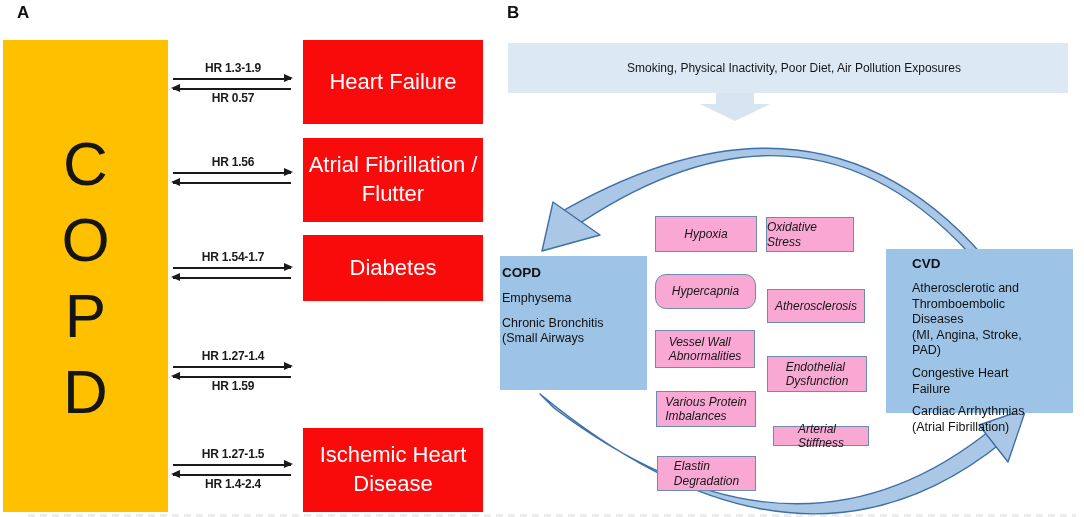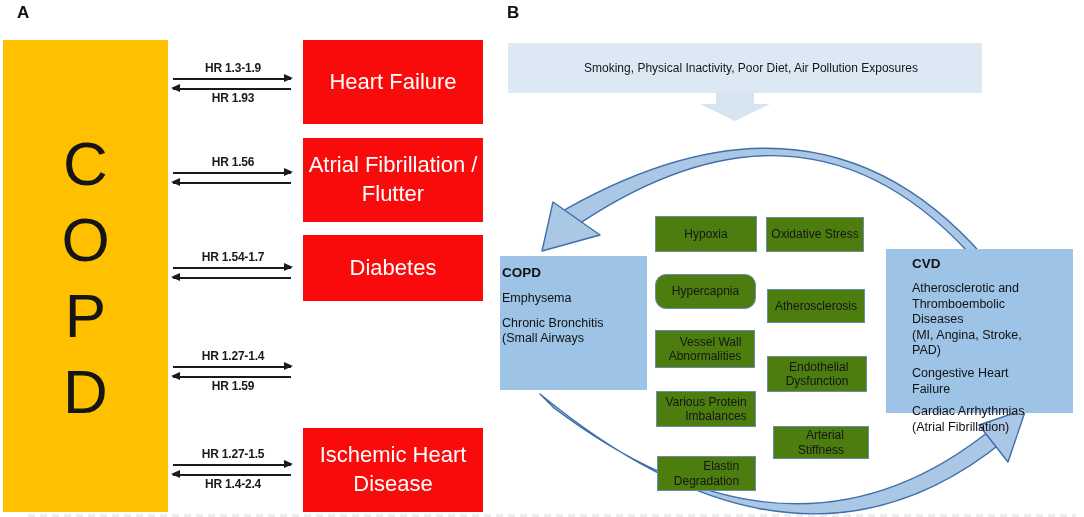--- a/index.html
+++ b/index.html
@@ -40,51 +40,51 @@
   .hr-line.to-right{top:17px;}
   .hr-line.to-left{top:27px;}
   .hr-line.to-right::after{content:''; position:absolute; right:-2px; top:-3.6px;
     border-left:9px solid var(--arrow-black); border-top:4.5px solid transparent;
     border-bottom:4.5px solid transparent;}
   .hr-line.to-left::before{content:''; position:absolute; left:-2px; top:-3.6px;
     border-right:9px solid var(--arrow-black); border-top:4.5px solid transparent;
     border-bottom:4.5px solid transparent;}
 
   
-  .banner{position:absolute; left:508px; width:474px; background:var(--banner-blue);
+  .banner{position:absolute; left:508px; width:560px; background:var(--banner-blue);
     display:flex; align-items:center; justify-content:center; text-align:center;
     font-size:12px; color:#161616;padding-left:12px;}
   #banner-exposures{top:43px; height:50px;}
   #banner-inflammation{top:122px; height:29px;}
 
   .arc-svg{position:absolute; left:0; top:0; z-index:0;}
   .arc-band{fill:var(--arc-fill); stroke:var(--arc-stroke); stroke-width:1.4;
     stroke-linejoin:round;}
   .block-arrow{fill:var(--block-arrow-blue);}
 
   .entity-box{position:absolute; background:var(--entity-blue); color:#121212;
     font-size:12.5px; line-height:1.25; padding:9px 2px; z-index:1;}
   #copd-entity{left:500px; top:256px; width:147px; height:134px;}
   #cvd-entity{left:886px; top:249px; width:187px; height:164px; padding:7px 26px;}
   .entity-title{font-weight:700; font-size:13.5px; margin-bottom:9px;}
   .entity-item{margin-bottom:9px; white-space:pre-line; font-weight:500;}
   #cvd-entity .entity-title{margin-bottom:8px;}
   #cvd-entity .entity-item{margin-bottom:7px;}
 
-  .mini-box{position:absolute; background:#4d7c0f; border:1.3px solid var(--mini-box-border);
-    display:flex; align-items:center; justify-content:center; text-align:right;
-    font-size:12px; line-height:1.18; color:#161616; white-space:pre-line; z-index:1;}
+  .mini-box{position:absolute; background:#f9a8d4; border:1.3px solid var(--mini-box-border);
+    display:flex; align-items:center; justify-content:center; text-align:left;
+    font-size:12px; line-height:1.18; color:#161616; white-space:pre-line; z-index:1;font-style:italic;}
   #mini-1{left:655px; top:216px; width:102px; height:36px;}
-  #mini-2{left:766px; top:217px; width:98px;  height:35px;}
+  #mini-2{left:766px; top:217px; width:88px;  height:35px;}
   #mini-3{left:655px; top:274px; width:101px; height:35px;border-radius:11px;}
   #mini-4{left:767px; top:289px; width:98px;  height:34px;}
   #mini-5{left:655px; top:330px; width:100px; height:38px;}
   #mini-6{left:767px; top:356px; width:100px; height:36px;}
   #mini-7{left:656px; top:391px; width:100px; height:36px;}
-  #mini-8{left:773px; top:426px; width:96px;  height:33px;}
+  #mini-8{left:773px; top:426px; width:96px;  height:20px;}
   #mini-9{left:657px; top:447px; width:99px;  height:35px;margin-top:9px;}
 
   .caption-strip{position:absolute; left:28px; right:8px; bottom:0; height:3px;
     background:repeating-linear-gradient(90deg,#b0b0b0 0 7px, transparent 7px 12px);
     opacity:0.25;}
 </style>
 </head>
 <body>
 
 <div class="canvas">
@@ -111,21 +111,21 @@
   <div class="disease-box" id="disease-2">Atrial Fibrillation /
 Flutter</div>
   <div class="disease-box" id="disease-3">Diabetes</div>
   <div class="disease-box" id="disease-5">Ischemic Heart
 Disease</div>
 
   <div class="hr-row" id="hr-row-1">
     <div class="hr-label top">HR 1.3-1.9</div>
     <div class="hr-line to-right"></div>
     <div class="hr-line to-left"></div>
-    <div class="hr-label bottom">HR 1.93</div>
+    <div class="hr-label bottom">HR 0.57</div>
   </div>
   <div class="hr-row" id="hr-row-2">
     <div class="hr-label top">HR 1.56</div>
     <div class="hr-line to-right"></div>
     <div class="hr-line to-left"></div>
   </div>
   <div class="hr-row" id="hr-row-3">
     <div class="hr-label top">HR 1.54-1.7</div>
     <div class="hr-line to-right"></div>
     <div class="hr-line to-left"></div>

